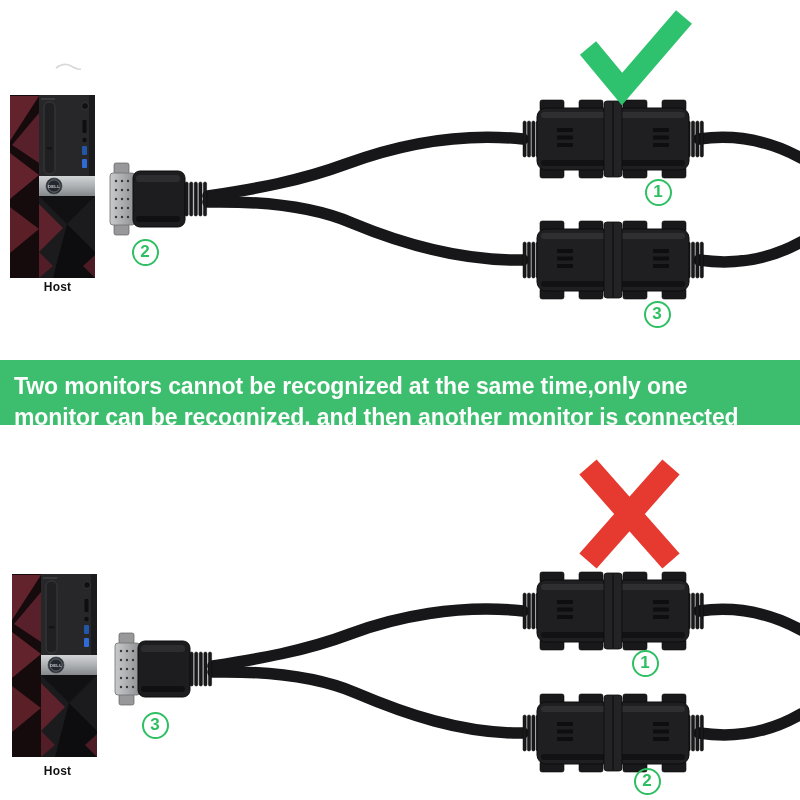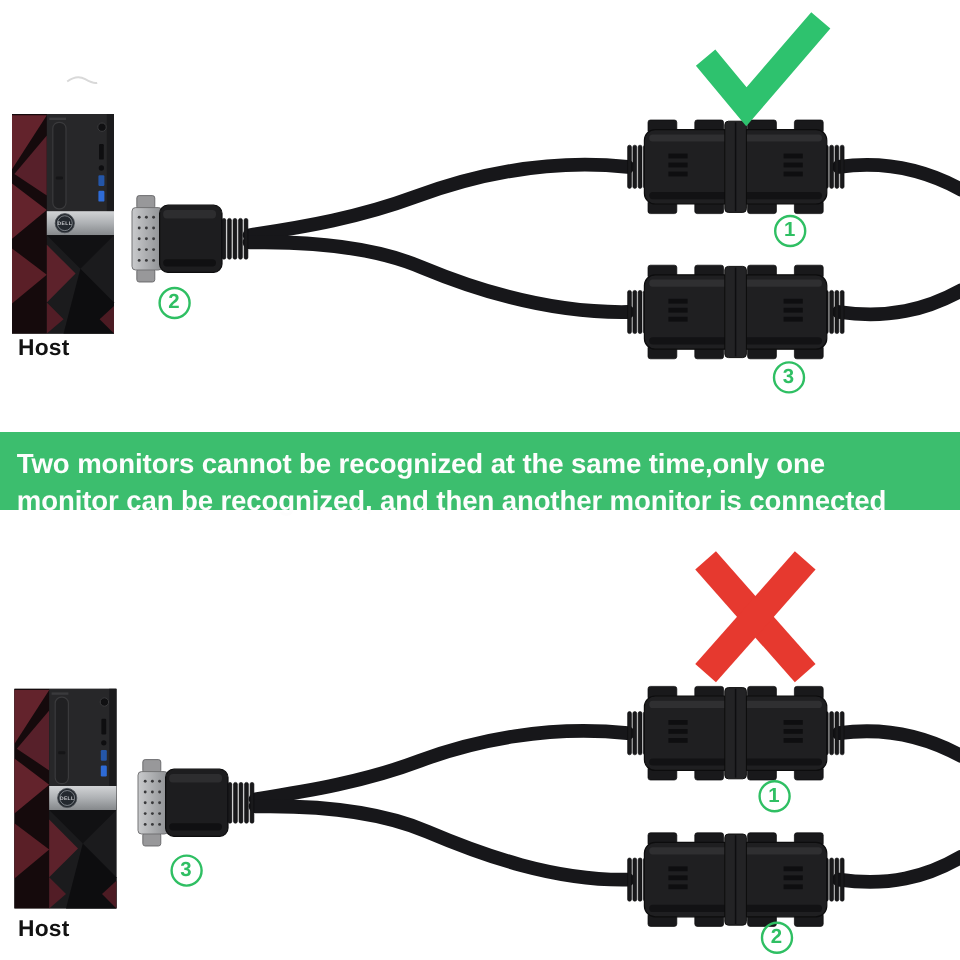--- a/index.html
+++ b/index.html
@@ -2,22 +2,22 @@
 <html><head>
 <meta charset="utf-8">
 <style>
   html,body{margin:0;padding:0;background:#fff;}
   .canvas{
     position:relative;width:800px;height:800px;background:#ffffff;overflow:hidden;
     font-family:"Liberation Sans", sans-serif;
   }
   .canvas svg{position:absolute;left:0;top:0;}
   .host-label{
-    position:absolute;left:15px;width:85px;
-    font-size:19px;font-weight:bold;color:#121212;letter-spacing:0.2px;
+    position:absolute;left:15px;width:85px;text-align:center;
+    font-size:12px;font-weight:bold;color:#121212;letter-spacing:0.2px;
   }
   .host-top{top:280px;}
   .host-bottom{top:764px;}
   .badge{
     position:absolute;width:27px;height:27px;border:2.5px solid #2fbf63;border-radius:50%;
     color:#2fbf63;font-size:17px;font-weight:bold;display:flex;align-items:center;justify-content:center;
     box-sizing:border-box;background:transparent;
   }
   .banner{
     position:absolute;left:0;top:360px;width:800px;height:65px;background:#3cbe6e;

